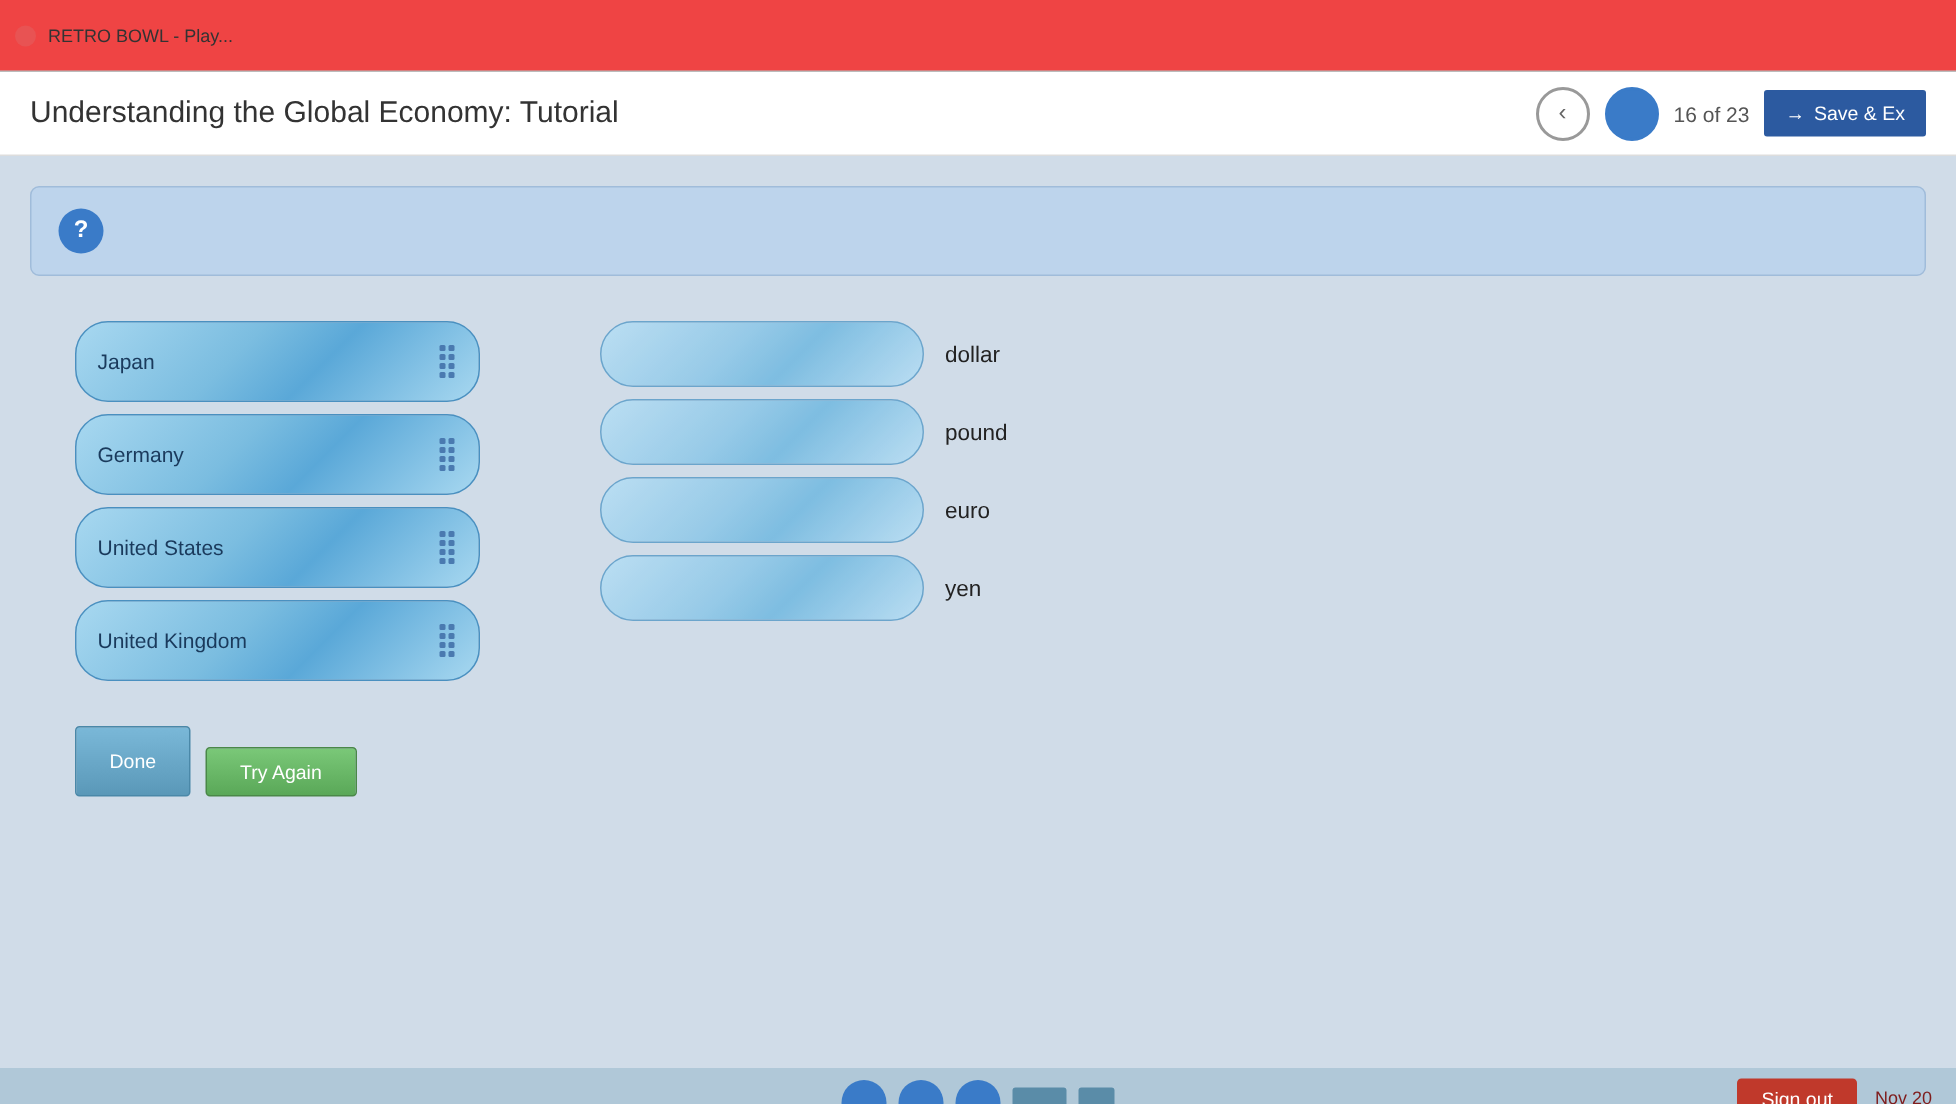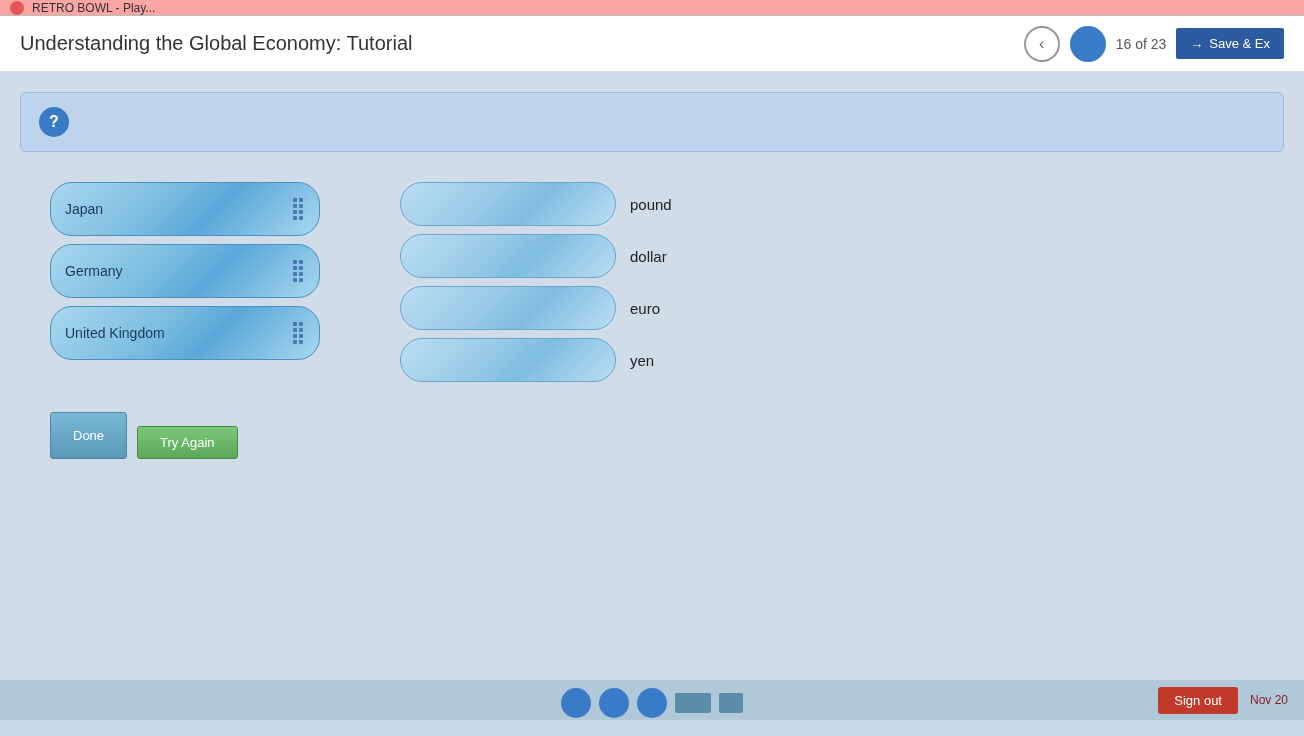--- a/index.html
+++ b/index.html
@@ -6,22 +6,22 @@
     body {
       width: 1304px;
       height: 736px;
       overflow: hidden;
       font-family: Arial, sans-serif;
       background: #c8d8e8;
     }
 
     
     .tab-bar {
-      height: 16px;
-      background: #fca5a5;
+      height: 48px;
+      background: #ef4444;
       display: flex;
       align-items: center;
       padding: 0 10px;
       border-bottom: 1px solid #bbb;
     }
     .tab-bar-icon {
       width: 14px;
       height: 14px;
       background: #e85353;
       border-radius: 50%;
@@ -355,20 +355,41 @@
               <div class="drag-dot"></div>
               <div class="drag-dot"></div>
             </div>
           <div class="drag-handle-row">
               <div class="drag-dot"></div>
               <div class="drag-dot"></div>
             </div>
         </div>
       </div>
 
+      <div class="drag-item">
+        <span class="drag-item-text">United States</span>
+        <div class="drag-handle">
+          <div class="drag-handle-row">
+              <div class="drag-dot"></div>
+              <div class="drag-dot"></div>
+            </div>
+          <div class="drag-handle-row">
+              <div class="drag-dot"></div>
+              <div class="drag-dot"></div>
+            </div>
+          <div class="drag-handle-row">
+              <div class="drag-dot"></div>
+              <div class="drag-dot"></div>
+            </div>
+          <div class="drag-handle-row">
+              <div class="drag-dot"></div>
+              <div class="drag-dot"></div>
+            </div>
+        </div>
+      </div>
 
       <div class="drag-item">
         <span class="drag-item-text">United Kingdom</span>
         <div class="drag-handle">
           <div class="drag-handle-row">
               <div class="drag-dot"></div>
               <div class="drag-dot"></div>
             </div>
           <div class="drag-handle-row">
               <div class="drag-dot"></div>
@@ -384,26 +405,26 @@
             </div>
         </div>
       </div>
 
     </div>
 
     <div class="right-column">
 
       <div class="drop-target-row">
         <div class="drop-zone"></div>
-        <span class="currency-label">pound</span>
+        <span class="currency-label">dollar</span>
       </div>
 
       <div class="drop-target-row">
         <div class="drop-zone"></div>
-        <span class="currency-label">dollar</span>
+        <span class="currency-label">pound</span>
       </div>
 
       <div class="drop-target-row">
         <div class="drop-zone"></div>
         <span class="currency-label">euro</span>
       </div>
 
       <div class="drop-target-row">
         <div class="drop-zone"></div>
         <span class="currency-label">yen</span>

